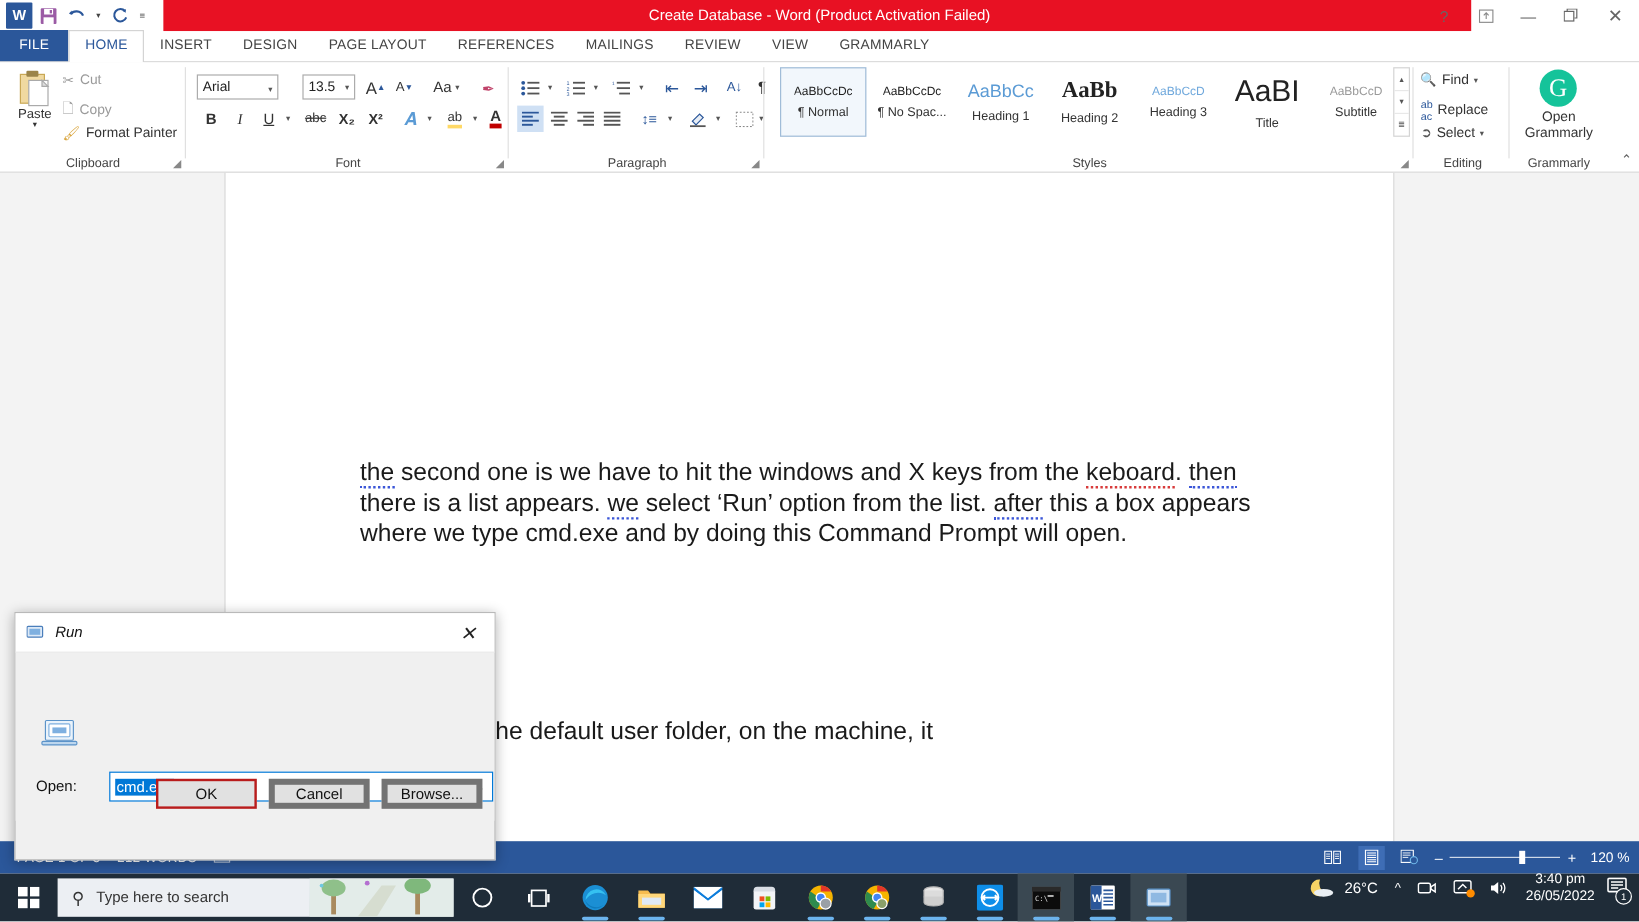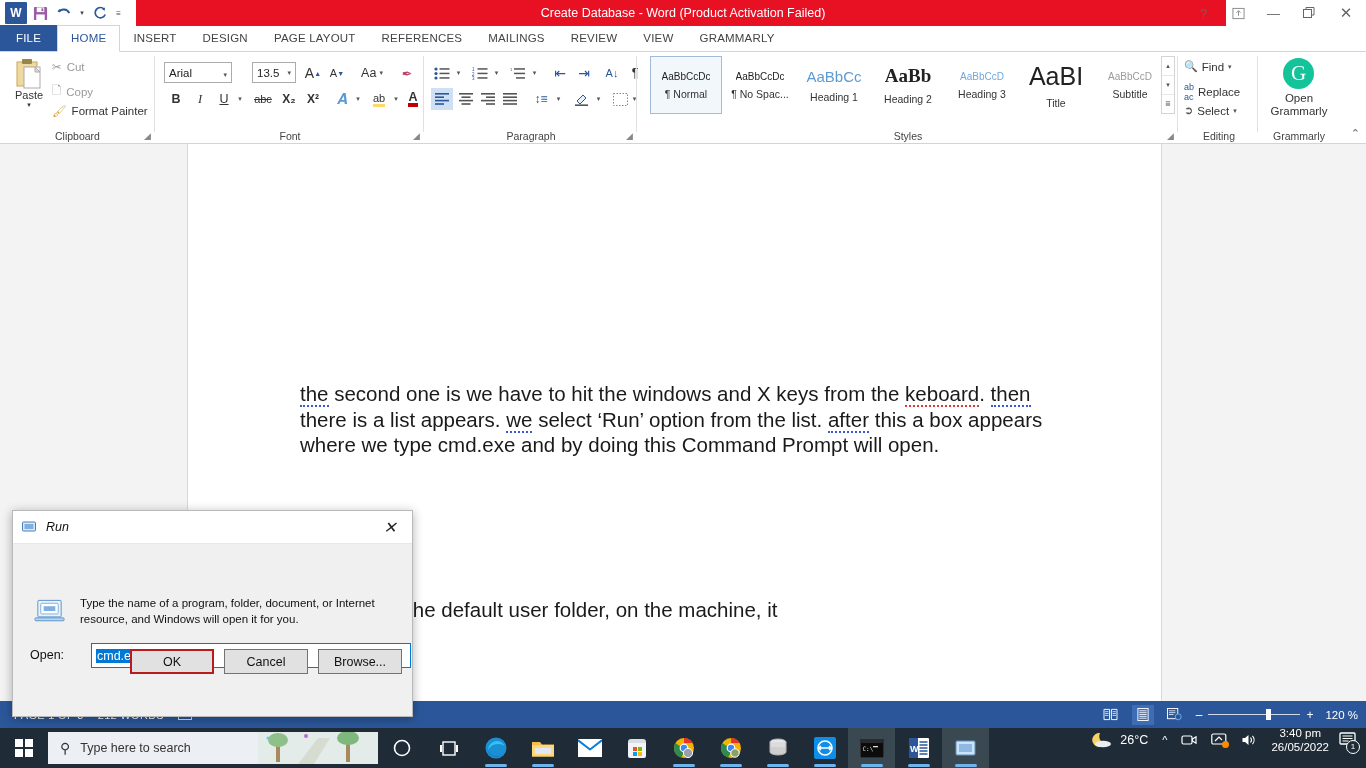--- a/index.html
+++ b/index.html
@@ -268,21 +268,21 @@
     font-size: 12.5px; background: #0078d7; color: #fff; margin-left: 4px;
     padding: 0 1px;
   }
   #run-caret {
     position: absolute; right: 6px; font-size: 9px; color: #333;
   }
   #run-buttons {
     position: absolute; bottom: 10px; right: 10px; display: flex; gap: 10px;
   }
   .run-btn {
-    width: 84px; height: 25px; background: #e1e1e1; border: 1px solid #737373;
+    width: 84px; height: 25px; background: #e1e1e1; border: 5px solid #737373;
     font-size: 12.5px; color: #111; display: flex; align-items: center;
     justify-content: center;
   }
   .run-btn.default { border: 2px solid #b91c1c; }
 </style>
 </head>
 <body>
 
 <div id="titlebar">
   <div id="titlebar-red"></div>
@@ -673,21 +673,20 @@
   </div>
   <div id="run-body">
     <div id="run-icon">
       <svg width="33" height="30" viewBox="0 0 34 30">
         <rect x="5" y="2" width="24" height="17" rx="1" fill="#eaf3fb" stroke="#5b93c9"></rect>
         <rect x="8" y="5" width="18" height="11" rx="1" fill="#fff" stroke="#7fb0e0"></rect>
         <rect x="11" y="8" width="12" height="5" fill="#7fb0e0"></rect>
         <rect x="2" y="20" width="30" height="3" rx="1" fill="#bcd6ee" stroke="#5b93c9"></rect>
       </svg>
     </div>
-    <div id="run-desc">Type the name of a program, folder, document, or Internet resource, and Windows will open it for you.</div>
     <div id="run-open-label">Open:</div>
     <div id="run-combo">
       <span id="run-value">cmd.exe</span>
       <span id="run-caret">⌄</span>
     </div>
     <div id="run-buttons">
       <div class="run-btn default">OK</div>
       <div class="run-btn">Cancel</div>
       <div class="run-btn">Browse...</div>
     </div>

